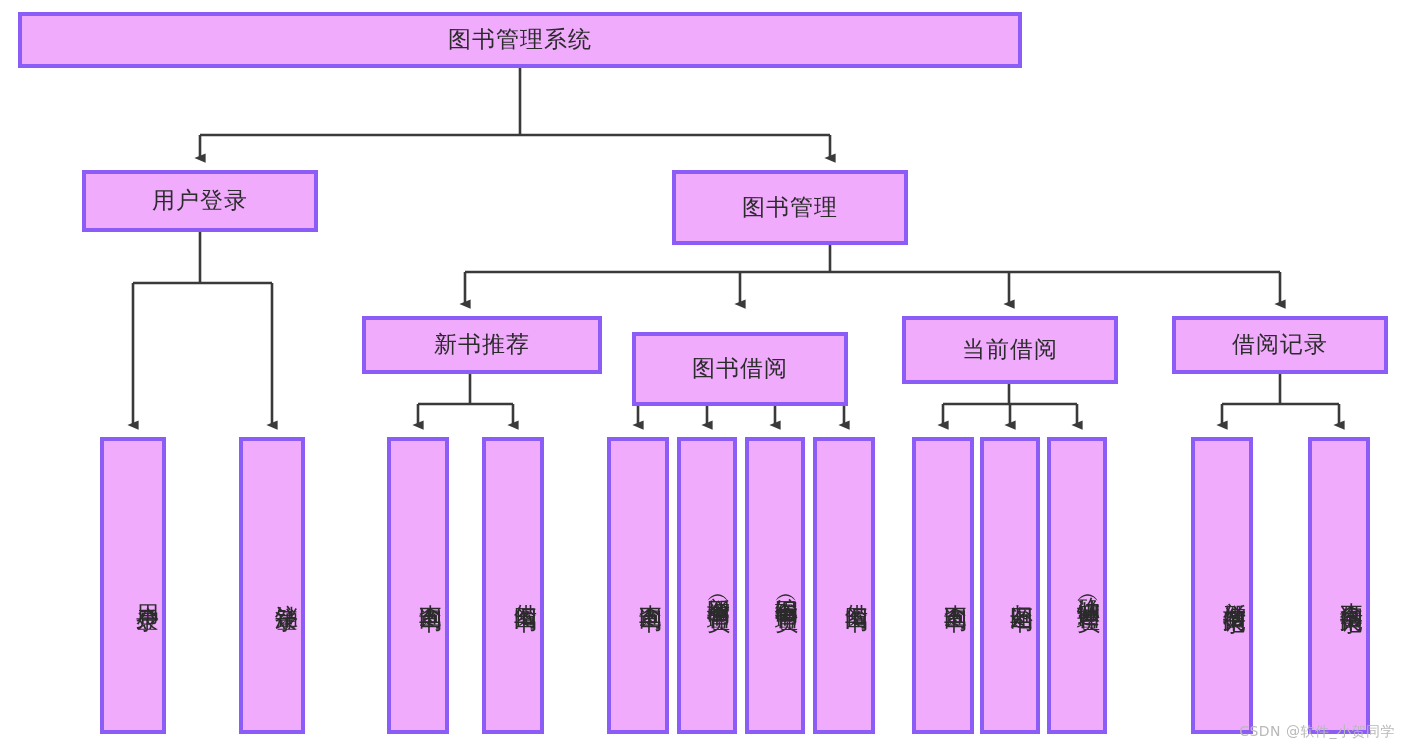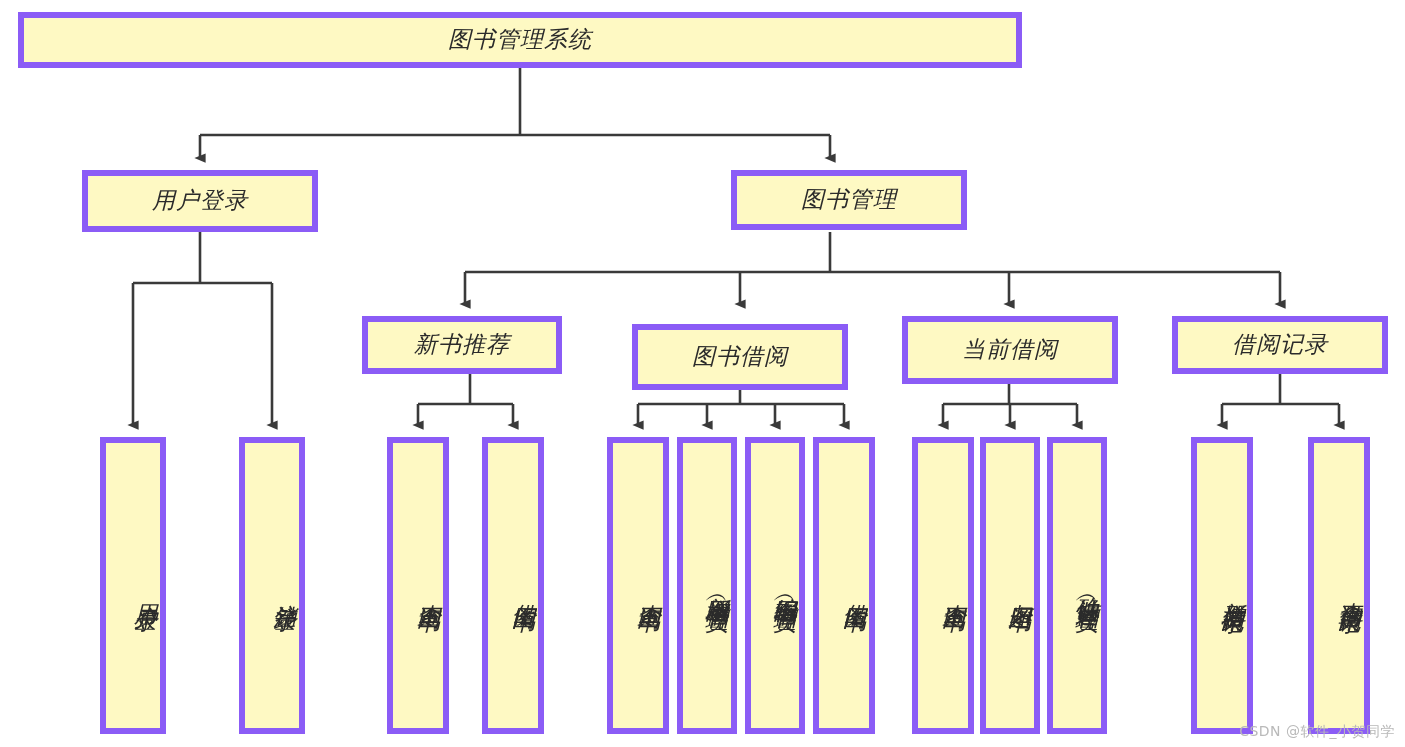--- a/index.html
+++ b/index.html
@@ -21,27 +21,26 @@
     position: absolute;
     left: 0;
     top: 0;
     width: 1405px;
     height: 747px;
     pointer-events: none;
   }
   .node {
     position: absolute;
     box-sizing: border-box;
-    background: #fef9c3;
-    border: 6px solid #8b5cf6;
+    background: #f0abfc;
+    border: 4px solid #8b5cf6;
     display: flex;
     align-items: center;
     justify-content: center;
     color: #2b2b2b;
-    font-style: italic;
   }
   .node.horizontal {
     font-size: 23px;
     letter-spacing: 1px;
     line-height: 1.2;
   }
   .node.vertical {
     writing-mode: vertical-rl;
     text-orientation: upright;
     font-size: 23px;
@@ -125,28 +124,28 @@
     </g>
   </svg>
 
   <div class="node horizontal" style="left:18px; top:12px; width:1004px; height:56px;">
     <span class="node-label">图书管理系统</span>
   </div>
 
   <div class="node horizontal" style="left:82px; top:170px; width:236px; height:62px;">
     <span class="node-label">用户登录</span>
   </div>
-  <div class="node horizontal" style="left:731px; top:170px; width:236px; height:60px;">
+  <div class="node horizontal" style="left:672px; top:170px; width:236px; height:75px;">
     <span class="node-label">图书管理</span>
   </div>
 
-  <div class="node horizontal" style="left:362px; top:316px; width:200px; height:58px;">
+  <div class="node horizontal" style="left:362px; top:316px; width:240px; height:58px;">
     <span class="node-label">新书推荐</span>
   </div>
-  <div class="node horizontal" style="left:632px; top:324px; width:216px; height:66px;text-align:center;">
+  <div class="node horizontal" style="left:632px; top:332px; width:216px; height:74px;text-align:center;">
     <span class="node-label">图书借阅</span>
   </div>
   <div class="node horizontal" style="left:902px; top:316px; width:216px; height:68px;">
     <span class="node-label">当前借阅</span>
   </div>
   <div class="node horizontal" style="left:1172px; top:316px; width:216px; height:58px;align-items:center;">
     <span class="node-label">借阅记录</span>
   </div>
 
   <div class="node vertical" style="left:100px; top:437px; width:66px; height:297px;">

